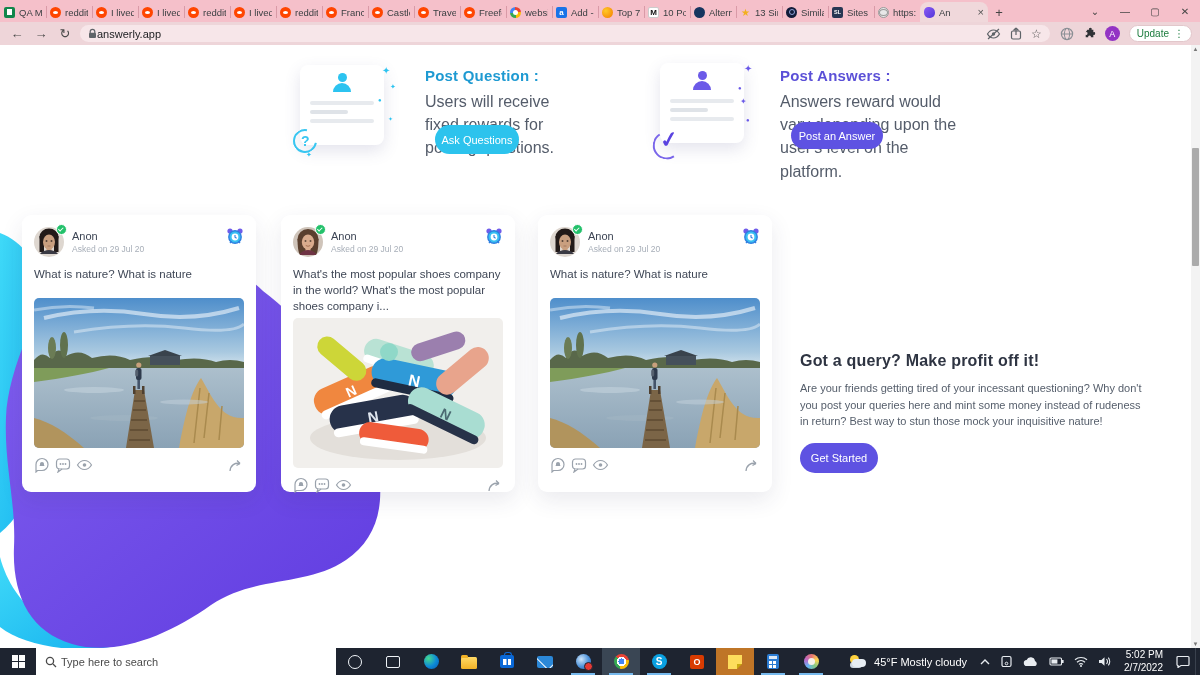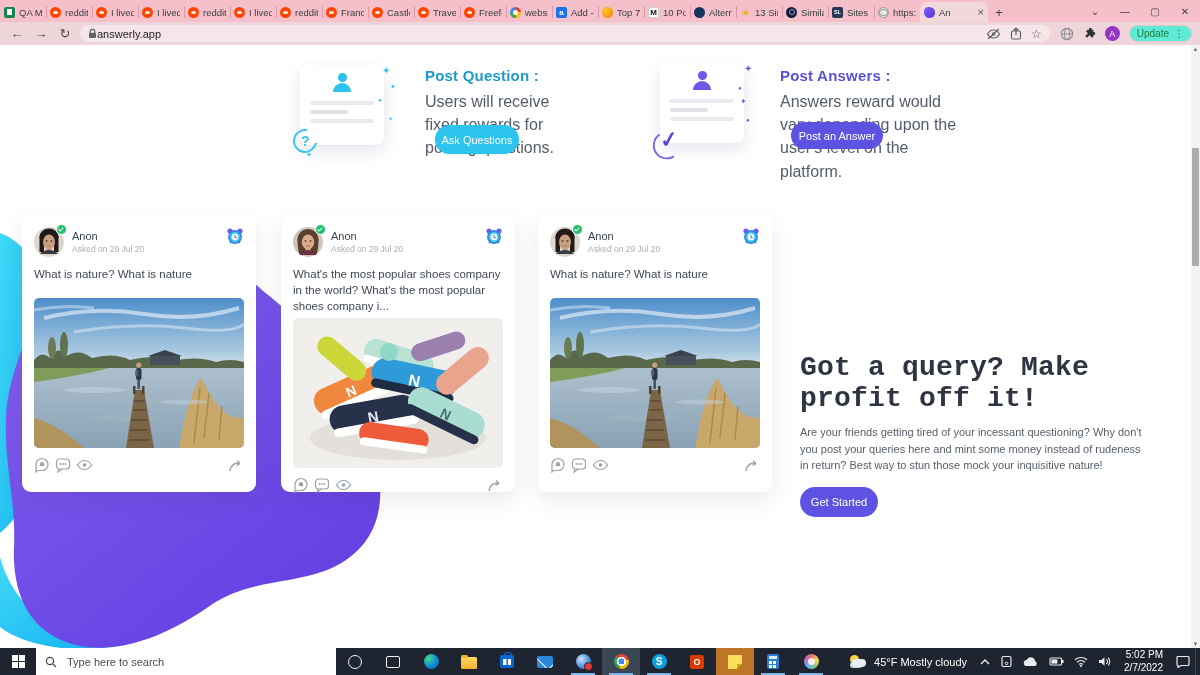--- a/index.html
+++ b/index.html
@@ -42,21 +42,21 @@
   .strip-btn { width:30px; height:22px; display:flex; align-items:center; justify-content:center; font-size:10px; color:#444; cursor:pointer; }
 
   
   .toolbar { position:absolute; top:22px; left:0; width:1200px; height:23px; background:#eed5d9; display:flex; align-items:center; padding:0 8px; gap:6px; }
   .nav-btn { font-size:13px; color:#4a4a4a; width:18px; text-align:center; cursor:pointer; }
   .omnibox { flex:1; height:17px; background:#f7e6e9; border-radius:9px; display:flex; align-items:center; padding:0 8px; max-width:980px; }
   .url { font-size:11px; color:#202124; flex:1; }
   .omni-icons { display:flex; align-items:center; gap:9px; }
   .tb-icons { display:flex; align-items:center; gap:9px; margin-left:4px; }
   .avatar-chip { width:15px; height:15px; border-radius:50%; background:#9334c4; color:#fff; font-size:9px; display:flex; align-items:center; justify-content:center; cursor:pointer; }
-  .update-pill { height:17px; background:#5eead4; border:1px solid #e2c7cb; border-radius:9px; display:flex; align-items:center; padding:0 7px; gap:5px; cursor:pointer; }
+  .update-pill { height:17px; background:#ffffff; border:1px solid #e2c7cb; border-radius:9px; display:flex; align-items:center; padding:0 7px; gap:5px; cursor:pointer; }
   .update-pill span { font-size:10px; color:#1c7c3e; }
   .star-glyph { font-size:12px; color:#555; line-height:1; cursor:pointer; }
 
   
   .page { position:absolute; top:45px; left:0; width:1200px; height:603px; background:#fff; overflow:hidden; }
   .blobs { position:absolute; left:0; top:140px; width:410px; height:465px; }
 
   .mini-card { position:absolute; width:84px; height:80px; background:#fff; border-radius:8px; box-shadow:0 6px 16px rgba(90,90,140,.16); padding:8px 10px; }
   .mc-person { width:20px; height:20px; position:relative; margin:0 auto 8px; }
   .mc-person::before { content:""; position:absolute; left:5.5px; top:0; width:9px; height:9px; border-radius:50%; background:var(--pc); }
@@ -82,34 +82,34 @@
   .auth-block { margin-left:8px; padding-top:3px; }
   .auth-name { font-size:11px; color:#3c4454; }
   .auth-meta { font-size:8.5px; color:#a7aeb8; margin-top:2px; }
   .alarm { margin-left:auto; }
   .q-text { font-size:11.5px; color:#3f4756; line-height:1.4; margin-top:9px; min-height:28px; }
   .card-img { margin-top:4px; border-radius:5px; overflow:hidden; width:210px; height:150px; }
   .card-foot { display:flex; align-items:center; gap:5px; margin-top:9px; }
   .foot-share { margin-left:auto; }
 
   .promo { position:absolute; left:800px; top:307px; width:352px; }
-  .promo h1 { font-size:28px; color:#2e3442; letter-spacing:.2px;font-family:Liberation Mono, monospace; }
+  .promo h1 { font-size:16px; color:#2e3442; letter-spacing:.2px; }
   .promo p { font-size:11px; color:#555e6b; line-height:1.5; margin-top:10px; }
   .promo .pill-btn { position:relative; margin-top:13px; width:78px; height:30px; background:#5e52e2; }
 
   .pg-scroll { position:absolute; right:0; top:0; width:9px; height:603px; background:#f3f3f3; }
   .pg-thumb { position:absolute; left:1px; top:103px; width:7px; height:118px; background:#ababab; border-radius:1px; }
   .pg-arrow { position:absolute; left:0; width:9px; font-size:6px; color:#777; text-align:center; }
 
   
   .taskbar { position:absolute; left:0; top:648px; width:1200px; height:27px; background:#1e2430; display:flex; align-items:center; }
   .tb-start { width:36px; height:27px; display:flex; align-items:center; justify-content:center; cursor:pointer; }
   .winlogo { display:grid; grid-template-columns:6px 6px; grid-template-rows:6px 6px; gap:1px; }
   .winlogo i { background:#fdfdfd; }
-  .tb-search { width:300px; height:27px; background:#fff; display:flex; align-items:center; padding:0 9px; gap:10px; cursor:text; }
+  .tb-search { width:300px; height:27px; background:#fff; display:flex; align-items:center; padding:0 9px; gap:4px; cursor:text; }
   .tb-search span { font-size:11px; color:#4a4a4a; }
   .tk { width:38px; height:27px; display:flex; align-items:center; justify-content:center; position:relative; cursor:pointer; }
   .tk.running::after { content:""; position:absolute; bottom:0; left:7px; right:7px; height:2px; background:#76b9ed; }
   .tk.focused { background:#3a4654; }
   .tk.sticky-f { background:#bf7527; }
   .i-cortana { border:1.6px solid #f2f6fa; border-radius:50%; width:14px; height:14px; }
   .i-taskview { width:14px; height:12px; border:1.4px solid #eef2f6; border-radius:2px; position:relative; }
   .i-edge { width:15px; height:15px; border-radius:50%; background:radial-gradient(circle at 30% 30%, #45d98e, #0c88d8 55%, #0a5ca8); }
   .i-folder { width:16px; height:12px; background:linear-gradient(#ffd966,#f2b226); border-radius:1.5px; position:relative; margin-top:2px; }
   .i-folder::before { content:""; position:absolute; top:-2px; left:0; width:7px; height:3px; background:#f2b226; border-radius:1.5px 1.5px 0 0; }

